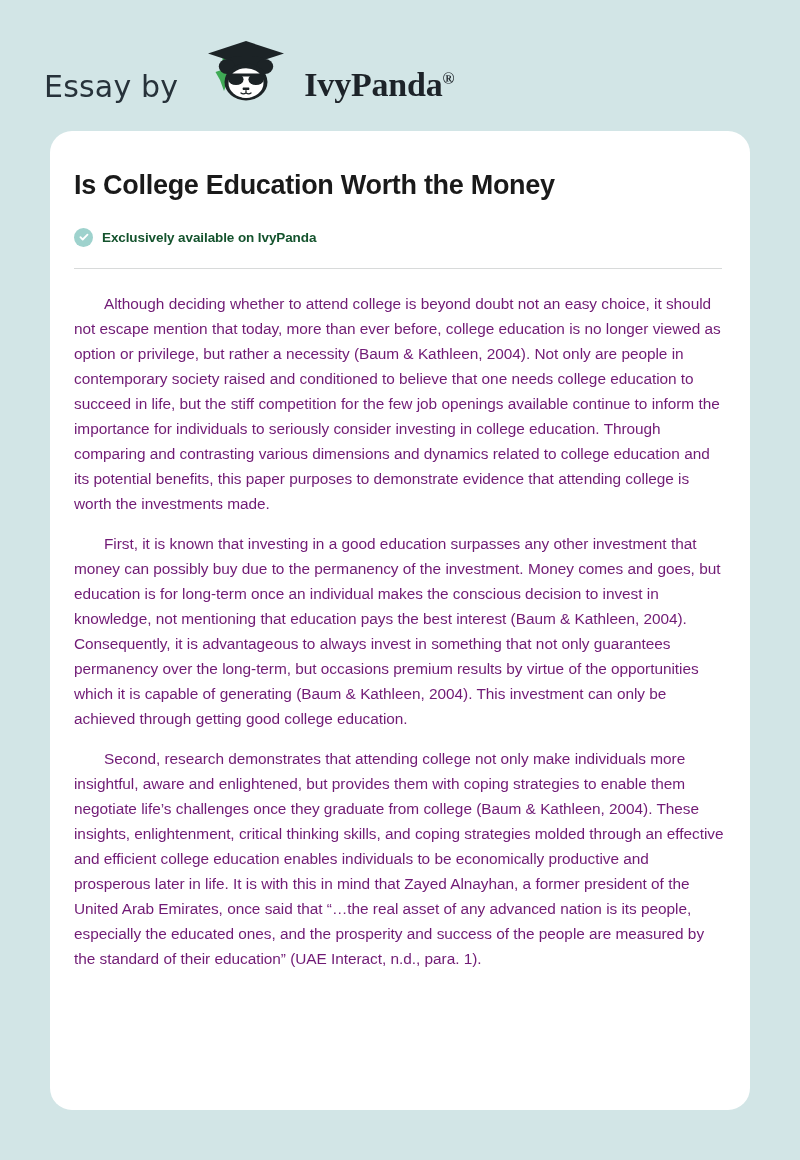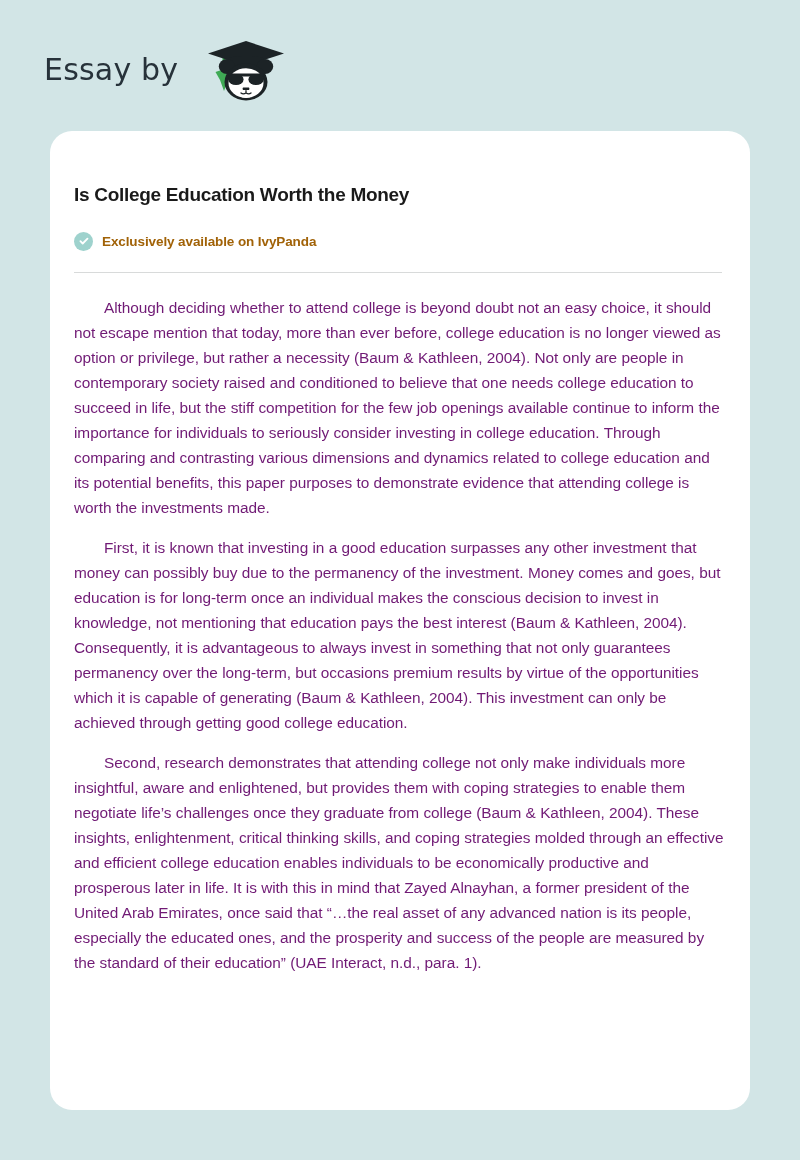--- a/index.html
+++ b/index.html
@@ -22,21 +22,21 @@
     overflow: hidden;
   }
 
   
   .brand-header {
     position: absolute;
     left: 44px;
     top: 38px;
     height: 64px;
     display: flex;
-    align-items: center;
+    align-items: flex-end;
     gap: 8px;
   }
 
   .brand-essay-by {
     font-family: "DejaVu Sans", sans-serif;
     font-size: 30px;
     font-weight: 400;
     color: #27323a;
     letter-spacing: 0.2px;
     line-height: 1;
@@ -78,26 +78,26 @@
     top: 131px;
     width: 700px;
     height: 979px;
     background: #ffffff;
     border-radius: 22px;
     padding: 36px 24px 0 24px;
   }
 
   .doc-title {
     font-family: "Liberation Sans", sans-serif;
-    font-size: 19px;
+    font-size: 27px;
     font-weight: 700;
     color: #1a1a1a;
     letter-spacing: -0.3px;
     line-height: 1.25;
-    margin: 16px 0 0 0;
+    margin: 2px 0 0 0;
     padding-left: 0px;
   }
 
   .badge-row {
     display: flex;
     align-items: center;
     gap: 9px;
     margin-top: 25px;
   }
 
@@ -111,21 +111,21 @@
     justify-content: center;
     flex: 0 0 auto;
   }
 
   .badge-check-icon svg { display: block; }
 
   .badge-text {
     font-family: "Liberation Sans", sans-serif;
     font-size: 13.5px;
     font-weight: 700;
-    color: #a16207;
+    color: #14532d;
     letter-spacing: -0.1px;
   }
 
   .divider {
     margin-top: 21px;
     height: 1px;
     background: #d8dada;
     width: 648px;
   }
 
@@ -180,20 +180,21 @@
         <rect x="26" y="35.5" width="36" height="3" rx="1.5"></rect>
         <ellipse cx="34" cy="41.5" rx="7.6" ry="5.6"></ellipse>
         <ellipse cx="54" cy="41.5" rx="7.6" ry="5.6"></ellipse>
       </g>
 
       <ellipse cx="44" cy="52.5" rx="9.5" ry="7.5" fill="#ffffff"></ellipse>
       <path d="M41 49.5 h6 a2.2 2.2 0 0 1 0 2.6 h-6 a2.2 2.2 0 0 1 0 -2.6 z" fill="#1c2326"></path>
       <path d="M44 52.6 v2.4 M44 55 q-2.8 1.9 -5 0 M44 55 q2.8 1.9 5 0" stroke="#1c2326" stroke-width="1.3" fill="none" stroke-linecap="round"></path>
     </svg>
 
+    <span class="brand-wordmark"><span>IvyPanda</span><span class="brand-reg">®</span></span>
   </div>
 
   <div class="card">
 
     <h1 class="doc-title">Is College Education Worth the Money</h1>
 
     <div class="badge-row">
       <span class="badge-check-icon">
         <svg width="12" height="12" viewBox="0 0 12 12">
           <path d="M2.4 6.2 L4.7 8.5 L9.5 3.6" stroke="#ffffff" stroke-width="1.8" fill="none" stroke-linecap="round" stroke-linejoin="round"></path>

